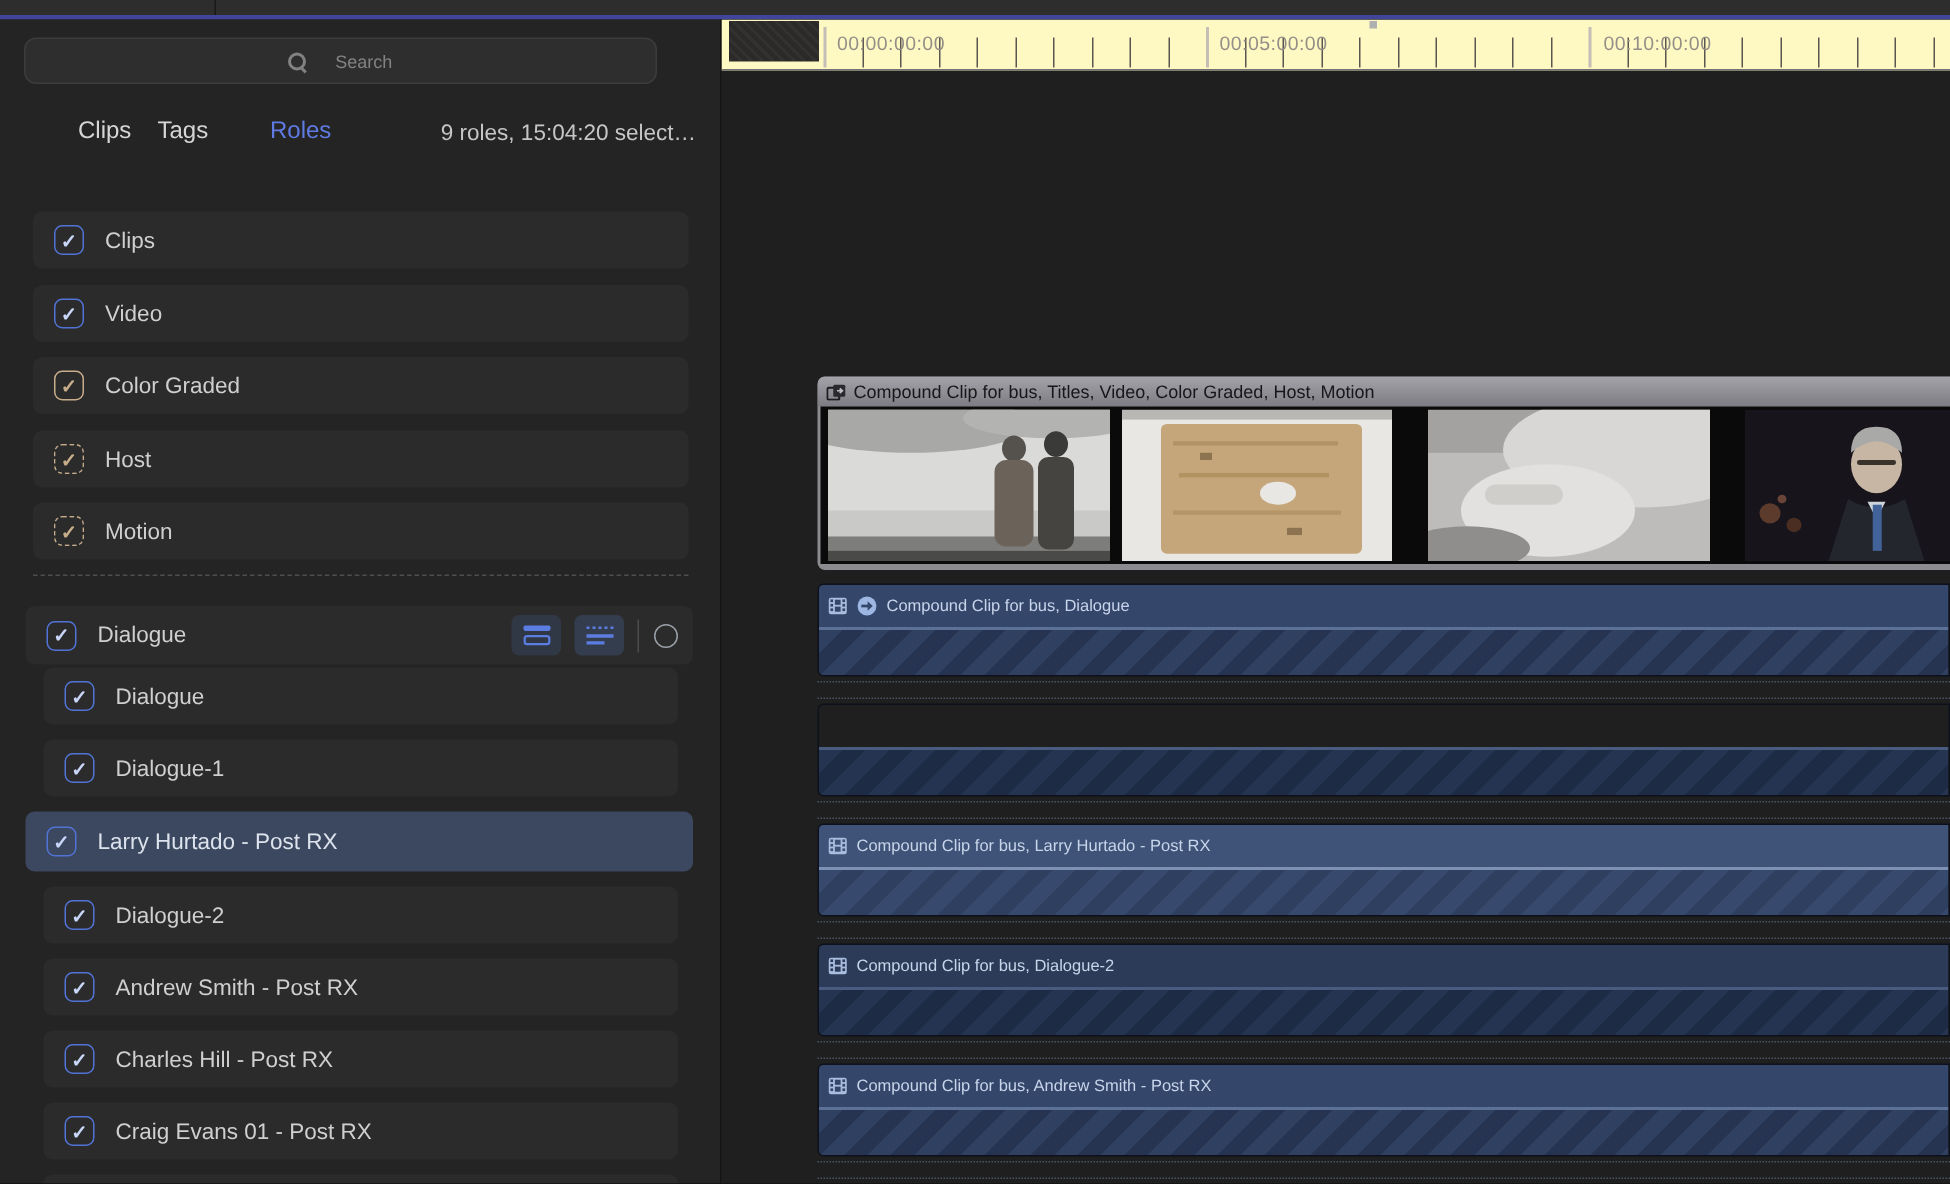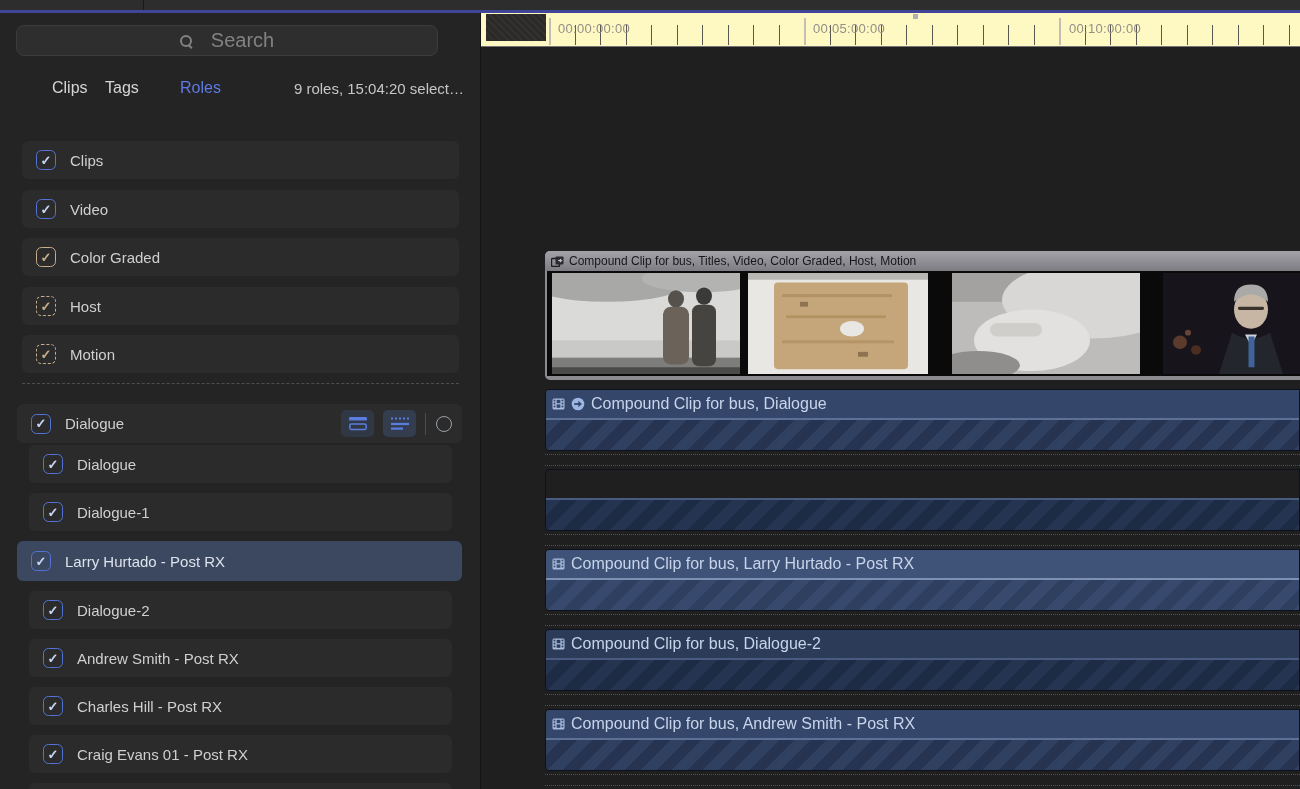--- a/index.html
+++ b/index.html
@@ -9,21 +9,21 @@
   
   .topbar{position:absolute;left:0;top:0;width:1300px;height:10px;background:#2d2d2d;}
   .topbar .vdiv{position:absolute;left:143px;top:0;width:1px;height:10px;background:#191919;}
   .accent-line{position:absolute;left:0;top:10px;width:1300px;height:3px;background:#41459a;}
 
   
   .sidebar{position:absolute;left:0;top:13px;width:481px;height:776px;background:#242424;
            border-right:1px solid #141414;box-sizing:border-box;overflow:hidden;}
   .search{position:absolute;left:16px;top:12px;width:422px;height:31px;box-sizing:border-box;
           background:#2f2e2e;border:1px solid #3c3c3c;border-radius:8px;
-          display:flex;align-items:center;justify-content:center;gap:20px;color:#828282;font-size:20px;}
+          display:flex;align-items:center;justify-content:center;gap:20px;color:#828282;font-size:12px;}
   .lens{position:relative;width:11px;height:11px;display:inline-block;}
   .lens::before{content:"";position:absolute;left:0;top:0;width:8px;height:8px;border:2px solid #828282;border-radius:50%;}
   .lens::after{content:"";position:absolute;left:9px;top:9px;width:5px;height:2px;background:#828282;transform:rotate(45deg);transform-origin:0 0;}
   .tabsrow{position:absolute;left:0;top:60px;width:481px;height:32px;}
   .tab{position:absolute;top:6px;font-size:16px;color:#d6d6d6;cursor:default;}
   .tab.active{color:#5f7ae2;}
   .status{position:absolute;top:7px;right:17px;font-size:15px;color:#c6c6c6;}
 
   .srow{position:absolute;box-sizing:border-box;background:#2b2b2b;border-radius:6px;
         display:flex;align-items:center;}
@@ -56,21 +56,21 @@
   .vclip-header{position:absolute;left:0;top:0;width:100%;height:20px;
         background:linear-gradient(#a3a3a9,#7c7c82);display:flex;align-items:center;gap:5px;
         padding-left:6px;box-sizing:border-box;font-size:12px;color:#17171a;white-space:nowrap;}
   .vclip-body{position:absolute;left:2px;top:20px;right:0;bottom:4px;background:#0a0a0a;}
   .thumb{position:absolute;top:2px;height:101px;overflow:hidden;}
   .thumb svg{display:block;width:100%;height:100%;}
 
   .aclip{position:absolute;left:64px;width:755px;height:62px;border-radius:4px 0 0 4px;overflow:hidden;
          border:1px solid rgba(9,15,27,0.85);box-sizing:border-box;}
   .aclip-header{position:absolute;left:0;top:0;width:100%;height:28px;display:flex;align-items:center;gap:6px;
-         padding-left:6px;box-sizing:border-box;font-size:16px;color:#c7d4ea;white-space:nowrap;}
+         padding-left:6px;box-sizing:border-box;font-size:11px;color:#c7d4ea;white-space:nowrap;}
   .aclip-line{position:absolute;left:0;top:28px;width:100%;height:2px;}
   .aclip-stripes{position:absolute;left:0;top:30px;width:100%;bottom:0;}
   .gapsep{position:absolute;left:64px;width:755px;height:18px;}
   .gapsep .dot{position:absolute;left:0;width:100%;border-top:1px dotted #4b5361;}
   .icon-span{display:inline-flex;flex:none;align-items:center;}
   .partial-row{position:absolute;left:29px;top:770px;width:423px;height:38px;background:#2b2b2b;border-radius:6px;}
 </style>
 </head>
 <body>
 

